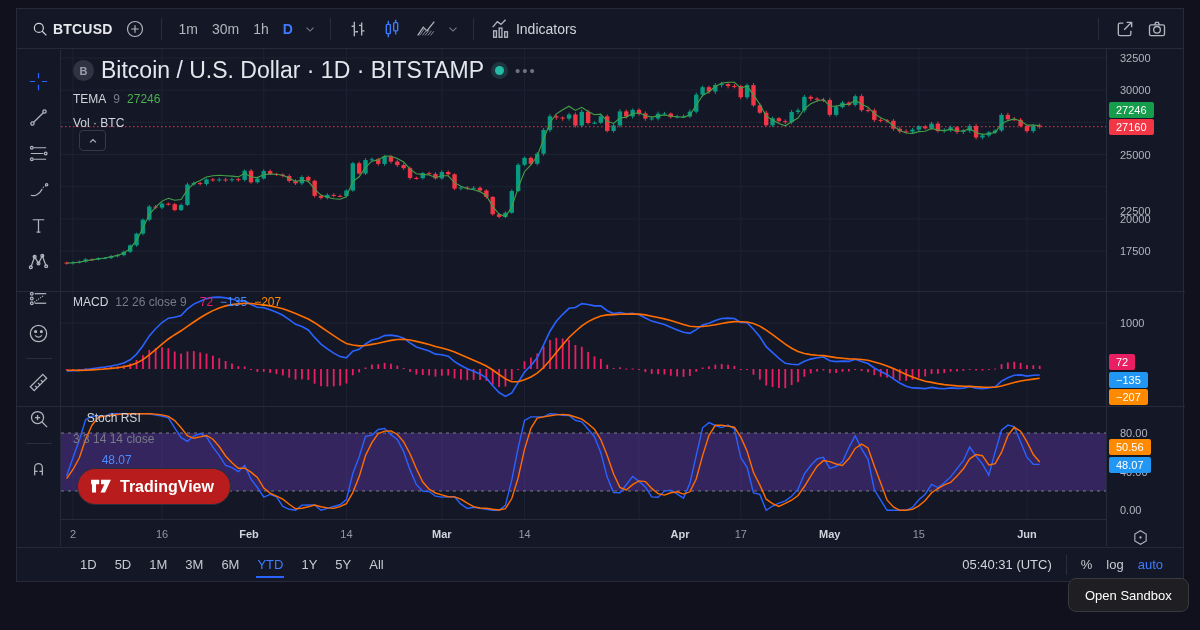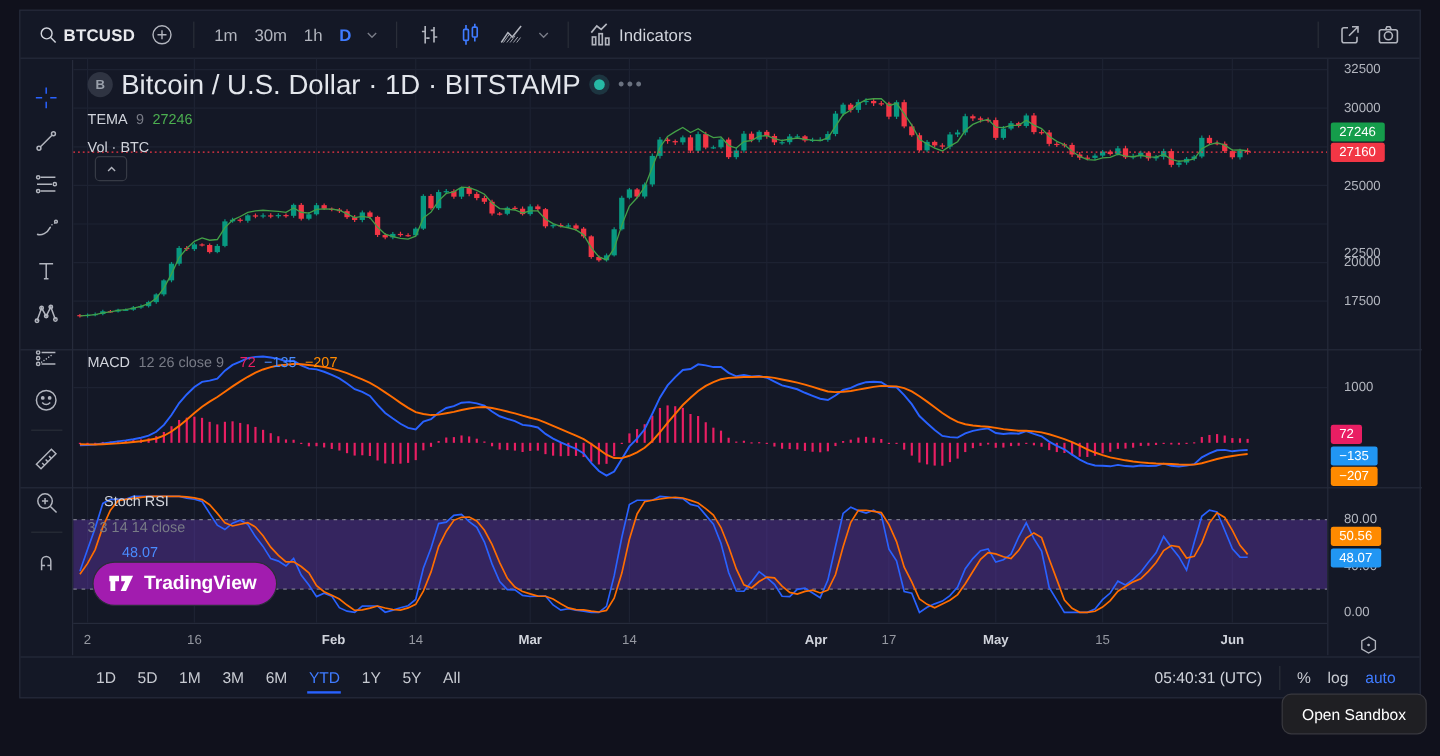--- a/index.html
+++ b/index.html
@@ -41,21 +41,21 @@
   .status-dot { width:9px; height:9px; border-radius:50%; background:#26bba5; box-shadow:0 0 0 4px #1d3540; margin:0 4px; }
   .more-dots { color:#6b7280; font-size:15px; letter-spacing:2px; }
   .ind-row { position:absolute; left:56px; font-size:12px; display:flex; gap:7px; align-items:center; white-space:nowrap; z-index:5;}
   .ind-name { color:#d1d4dc; }
   .ind-params { color:#787b86; }
   #collapse-btn { position:absolute; left:62px; top:121px; width:27px; height:21px;
     border:1px solid #363a45; border-radius:4px; display:flex; align-items:center; justify-content:center;
     cursor:pointer; z-index:5; background:#141826; }
   
   #watermark { position:absolute; left:60px; top:459px; height:37px; padding:0 16px 0 12px;
-    background:#a21caf; border:1px solid #2a2e39; border-radius:19px; display:flex; align-items:center; gap:8px; z-index:6; }
+    background:#b91c1c; border:1px solid #2a2e39; border-radius:19px; display:flex; align-items:center; gap:8px; z-index:6; }
   #watermark .wm-text { color:#fff; font-weight:bold; font-size:16px; }
   
   #timeaxis { position:absolute; left:44px; top:510px; width:1045px; height:29px; border-top:1px solid #262b3b; }
   .time-tick { position:absolute; top:8px; transform:translateX(-50%); font-size:11px; color:#9598a1; }
   .time-tick.major { color:#d1d4dc; font-weight:bold; }
   #axis-gear { position:absolute; left:1108px; top:517px; width:30px; height:22px;
     display:flex; align-items:center; justify-content:center; cursor:pointer; }
   
   #bottombar { position:absolute; left:0; bottom:0; width:100%; height:34px; border-top:1px solid #262b3b;
     display:flex; align-items:center; font-size:13px; }
@@ -796,21 +796,21 @@
       <div class="axis-label" style="top: 384px;">80.00</div>
       <div class="axis-label" style="top: 422.668px;">40.00</div>
       <div class="axis-label" style="top: 461.336px;">0.00</div>
       <div class="axis-badge" style="top: 398px; background: rgb(255, 138, 0); z-index: 3;">50.56</div>
       <div class="axis-badge" style="top: 416px; background: rgb(33, 150, 243); z-index: 3;">48.07</div>
     </div>
 
   <div id="timeaxis">
       <div class="time-tick" style="left: 11.96px;">2</div>
       <div class="time-tick" style="left: 101px;">16</div>
-      <div class="time-tick major" style="left: 217px;">Feb</div>
+      <div class="time-tick major" style="left: 188px;">Feb</div>
       <div class="time-tick" style="left: 285.44px;">14</div>
       <div class="time-tick major" style="left: 380.84px;">Mar</div>
       <div class="time-tick" style="left: 463.52px;">14</div>
       <div class="time-tick major" style="left: 578px; margin-left: 41px;">Apr</div>
       <div class="time-tick" style="left: 679.76px;">17</div>
       <div class="time-tick major" style="left: 768.8px;">May</div>
       <div class="time-tick" style="left: 857.84px;">15</div>
       <div class="time-tick major" style="left: 965.96px; text-align: center;">Jun</div>
     </div>
   <div id="axis-gear">

